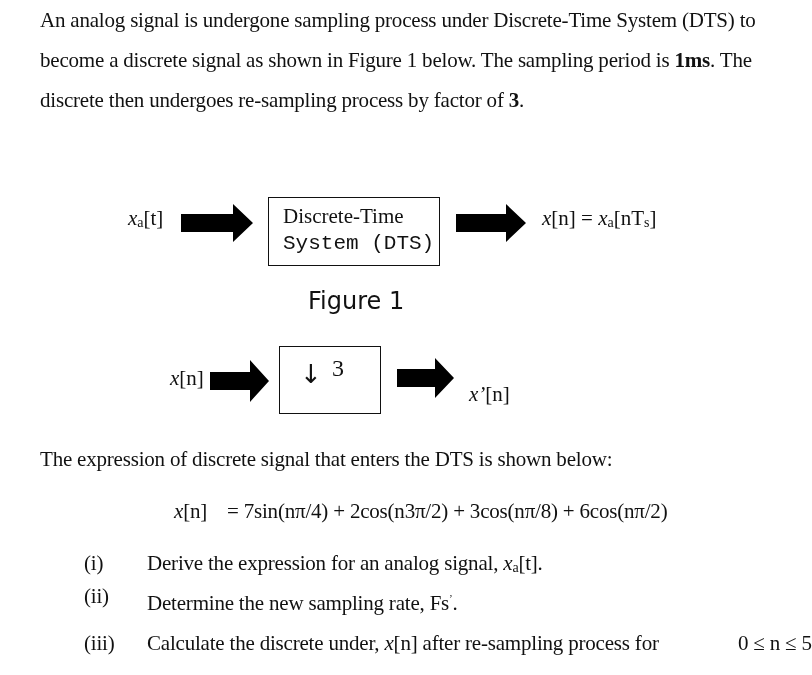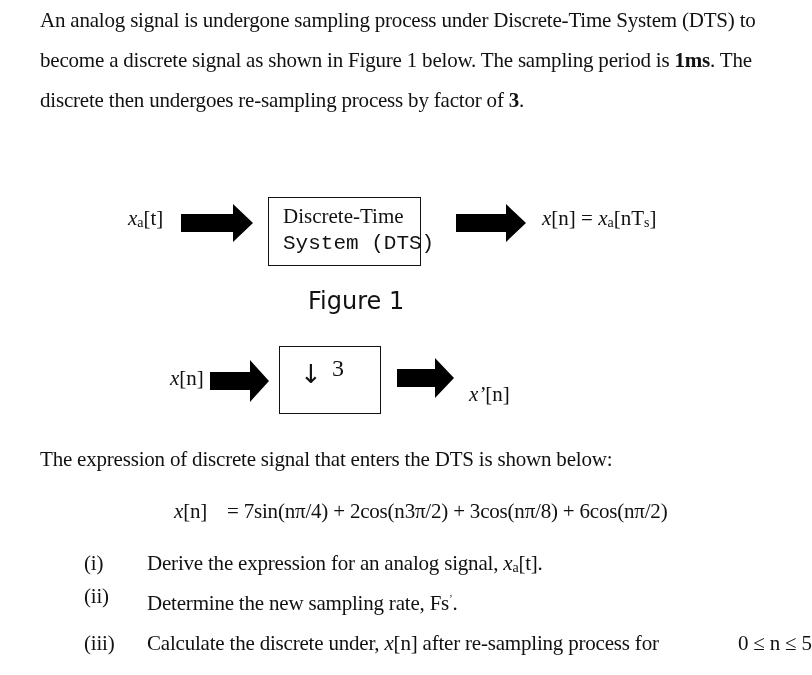--- a/index.html
+++ b/index.html
@@ -30,21 +30,21 @@
   <span>discrete then undergoes re-sampling process by factor of </span><b>3</b><span>.</span>
 </div>
 
 <div>
   <div class="abs diag-text" style="left:128px; top:206px;">
     <span class="it">x</span><span class="sub">a</span><span>[t]</span>
   </div>
   <svg class="arrow" style="left:181px; top:204px;" width="72" height="38" viewBox="0 0 72 38">
     <polygon points="0,10 52,10 52,0 72,19 52,38 52,28 0,28" fill="#000"></polygon>
   </svg>
-  <div class="box" style="left:268px; top:197px; width:153px; height:69px;">
+  <div class="box" style="left:268px; top:197px; width:172px; height:69px;">
     <div class="abs diag-text" style="left:14px; top:6px;">Discrete-Time</div>
     <div class="abs diag-text" style="left:14px; top:34px;font-family:Liberation Mono, monospace;">System (DTS)</div>
   </div>
   <svg class="arrow" style="left:456px; top:204px;" width="70" height="38" viewBox="0 0 70 38">
     <polygon points="0,10 50,10 50,0 70,19 50,38 50,28 0,28" fill="#000"></polygon>
   </svg>
   <div class="abs diag-text" style="left:542px; top:206px;">
     <span class="it">x</span><span>[n] = </span><span class="it">x</span><span class="sub">a</span><span>[nT</span><span class="sub">s</span><span>]</span>
   </div>
   <div class="abs sansfig" style="left:308px; top:287px; font-size:24px;">Figure 1</div>

